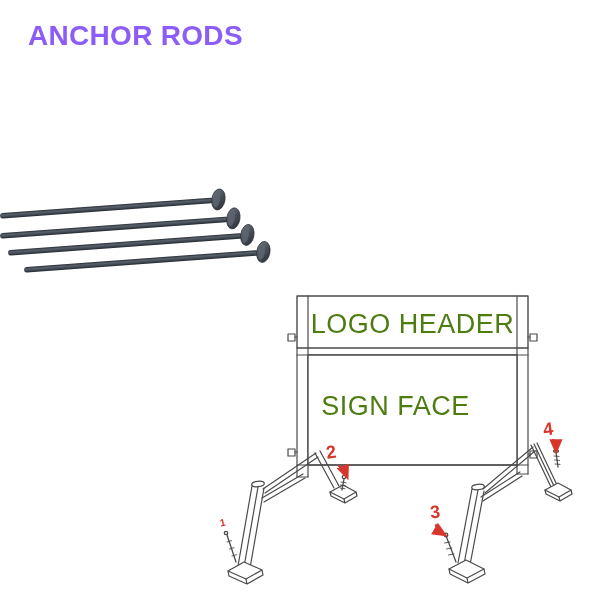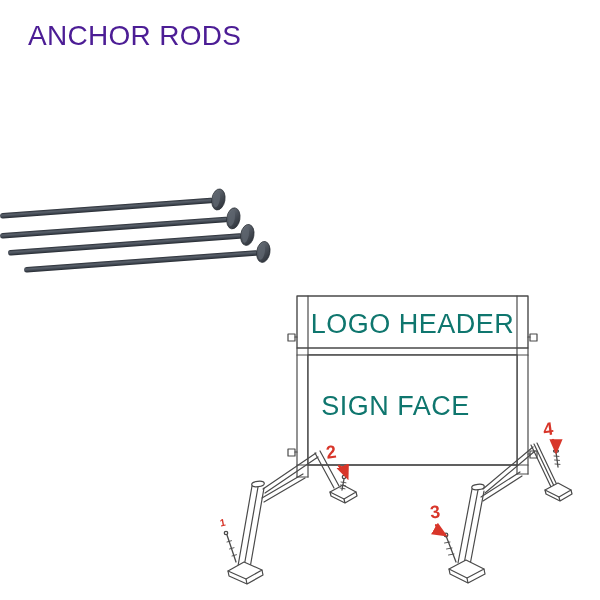--- a/index.html
+++ b/index.html
@@ -3,27 +3,27 @@
 <meta charset="utf-8">
 <style>
   html,body{margin:0;padding:0;}
   body{
     width:600px;height:600px;position:relative;overflow:hidden;
     background:#ffffff;
     font-family:"Liberation Sans", sans-serif;
   }
   .page-title{
     position:absolute;left:28px;top:20px;
-    font-size:28px;font-weight:400;letter-spacing:.3px;
-    color:#4c1d95;white-space:nowrap;
+    font-size:28px;font-weight:700;letter-spacing:.3px;
+    color:#8b5cf6;white-space:nowrap;
   }
   .gfx{position:absolute;left:0;top:0;width:600px;height:600px;}
   .sign-label{
     position:absolute;display:flex;align-items:center;justify-content:center;
-    color:#0f766e;white-space:nowrap;
+    color:#4d7c0f;white-space:nowrap;
   }
   .logo-header{left:297px;top:301px;width:231px;height:46px;font-size:27px;letter-spacing:.5px;}
   .sign-face{left:308px;top:386px;width:175px;height:40px;font-size:27px;letter-spacing:.5px;}
   .callout{
     position:absolute;color:#d8362a;font-weight:700;line-height:1;
     font-size:18px;
   }
   .callout-1{left:220px;top:518px;font-size:10px;transform:rotate(-10deg);}
   .callout-2{left:326px;top:443px;transform:rotate(-8deg);}
   .callout-3{left:430px;top:503px;transform:rotate(-6deg);}

